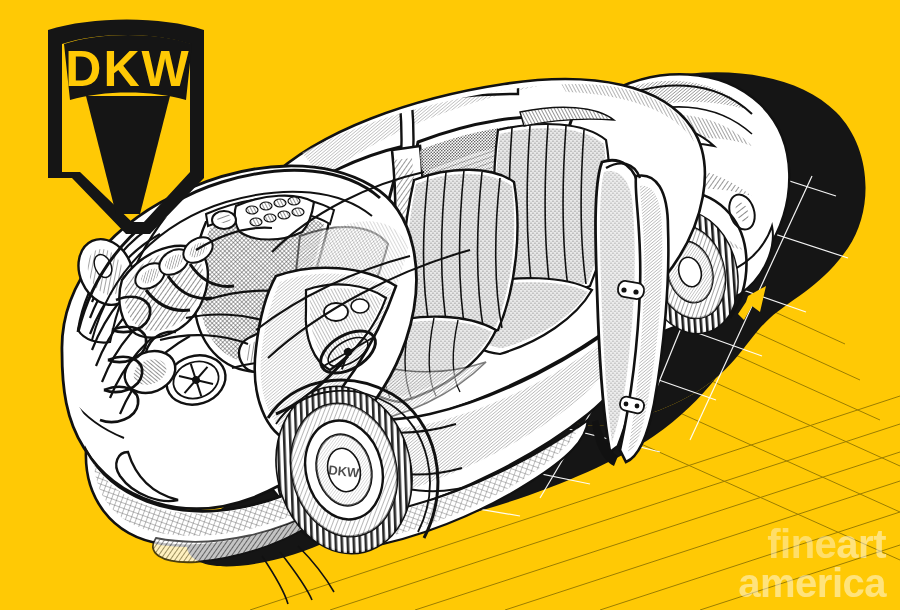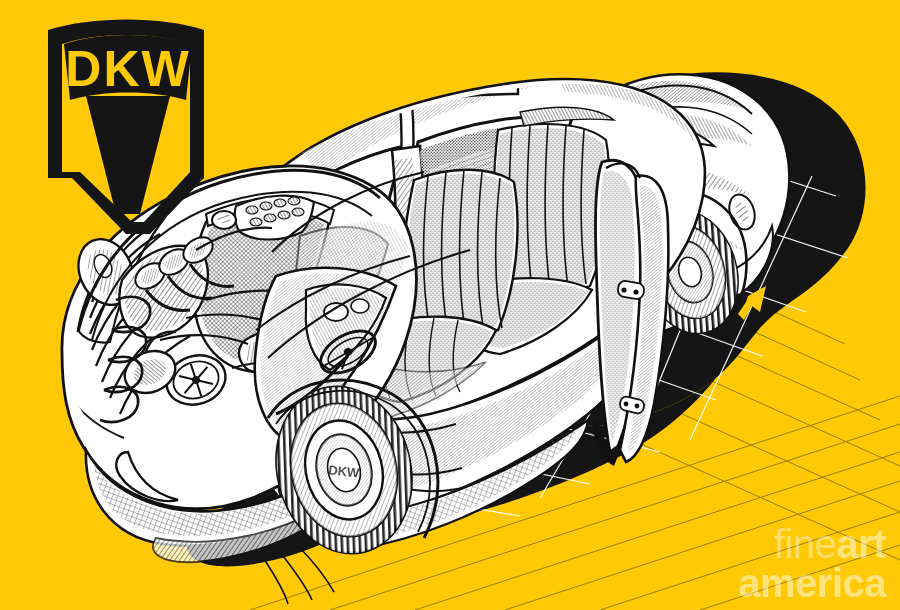--- a/index.html
+++ b/index.html
@@ -25,21 +25,21 @@
     right: 14px;
     bottom: 8px;
     text-align: right;
     line-height: 0.96;
     pointer-events: none;
     user-select: none;
   }
   .wm-line { white-space: nowrap; }
   .wm-line1 { font-size: 40px; letter-spacing: -0.5px; }
   .wm-line2 { font-size: 40px; letter-spacing: -0.5px; }
-  .wm-light { color: rgba(255,255,255,0.40); font-weight: 400; text-align: right; }
+  .wm-light { color: rgba(255,255,255,0.40); font-weight: 700; text-align: right; }
   .wm-bold  { color: rgba(255,255,255,0.48); font-weight: 700; }
 
   
   .logo-text {
     position: absolute;
     left: 0; top: 0;
     pointer-events: none;
   }
 </style>
 </head>

